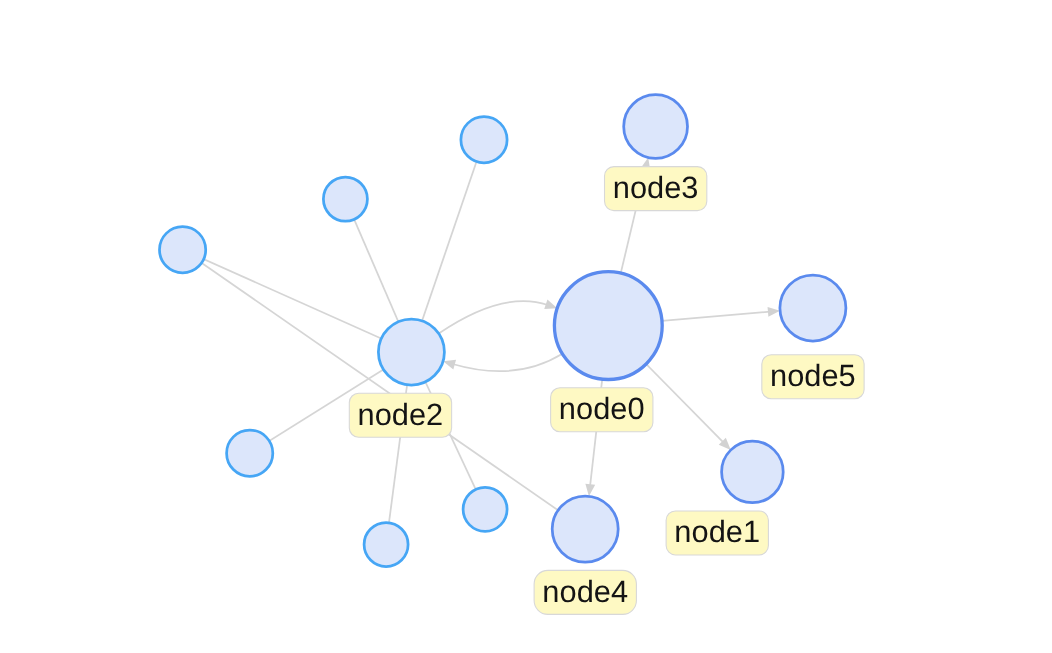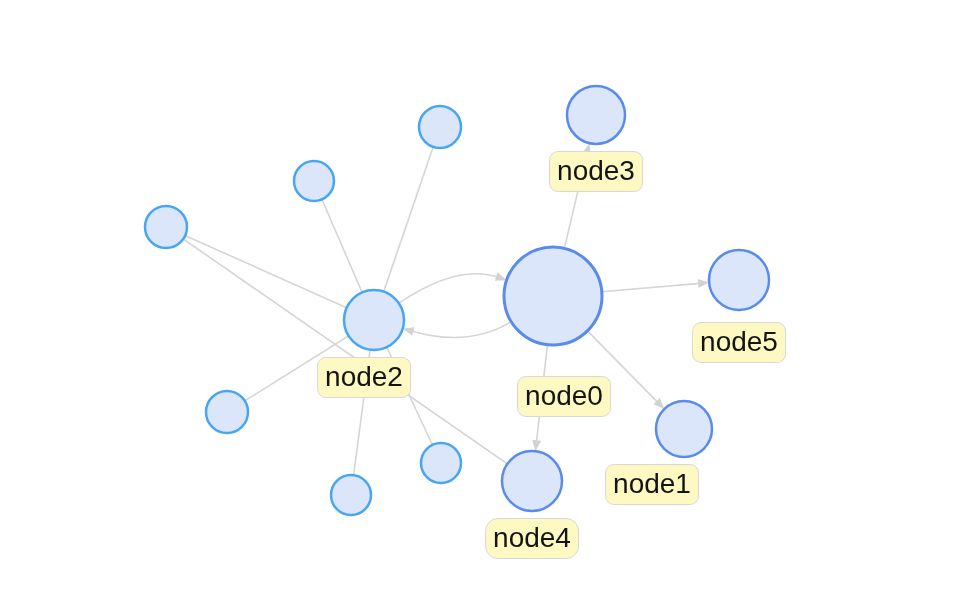--- a/index.html
+++ b/index.html
@@ -67,20 +67,20 @@
         <circle cx="739" cy="280" r="30" fill="#dce6fb" stroke="#5a8aee" stroke-width="2.5"></circle>
         <circle cx="440" cy="127" r="21" fill="#dce6fb" stroke="#46a6f5" stroke-width="2.5"></circle>
         <circle cx="314" cy="181" r="20" fill="#dce6fb" stroke="#46a6f5" stroke-width="2.5"></circle>
         <circle cx="166" cy="227" r="21" fill="#dce6fb" stroke="#46a6f5" stroke-width="2.5"></circle>
         <circle cx="227" cy="412" r="21" fill="#dce6fb" stroke="#46a6f5" stroke-width="2.5"></circle>
         <circle cx="351" cy="495" r="20" fill="#dce6fb" stroke="#46a6f5" stroke-width="2.5"></circle>
         <circle cx="441" cy="463" r="20" fill="#dce6fb" stroke="#46a6f5" stroke-width="2.5"></circle>
       </g>
   </svg>
   <div id="labels-layer">
-      <div class="node-label" style="left: 564px; top: 352px; margin-top: 24px;">node0</div>
+      <div class="node-label" style="left: 547px; top: 352px;">node0</div>
       <div class="node-label" style="left: 652px; top: 464px;">node1</div>
       <div class="node-label" style="left: 364px; top: 357px;">node2</div>
       <div class="node-label" style="left: 596px; top: 151px;">node3</div>
       <div class="node-label" style="left: 532px; top: 518px; border-radius: 13px;">node4</div>
       <div class="node-label" style="left: 739px; top: 306px; margin-top: 16px;">node5</div>
     </div>
 </div>
 
 </body></html>

